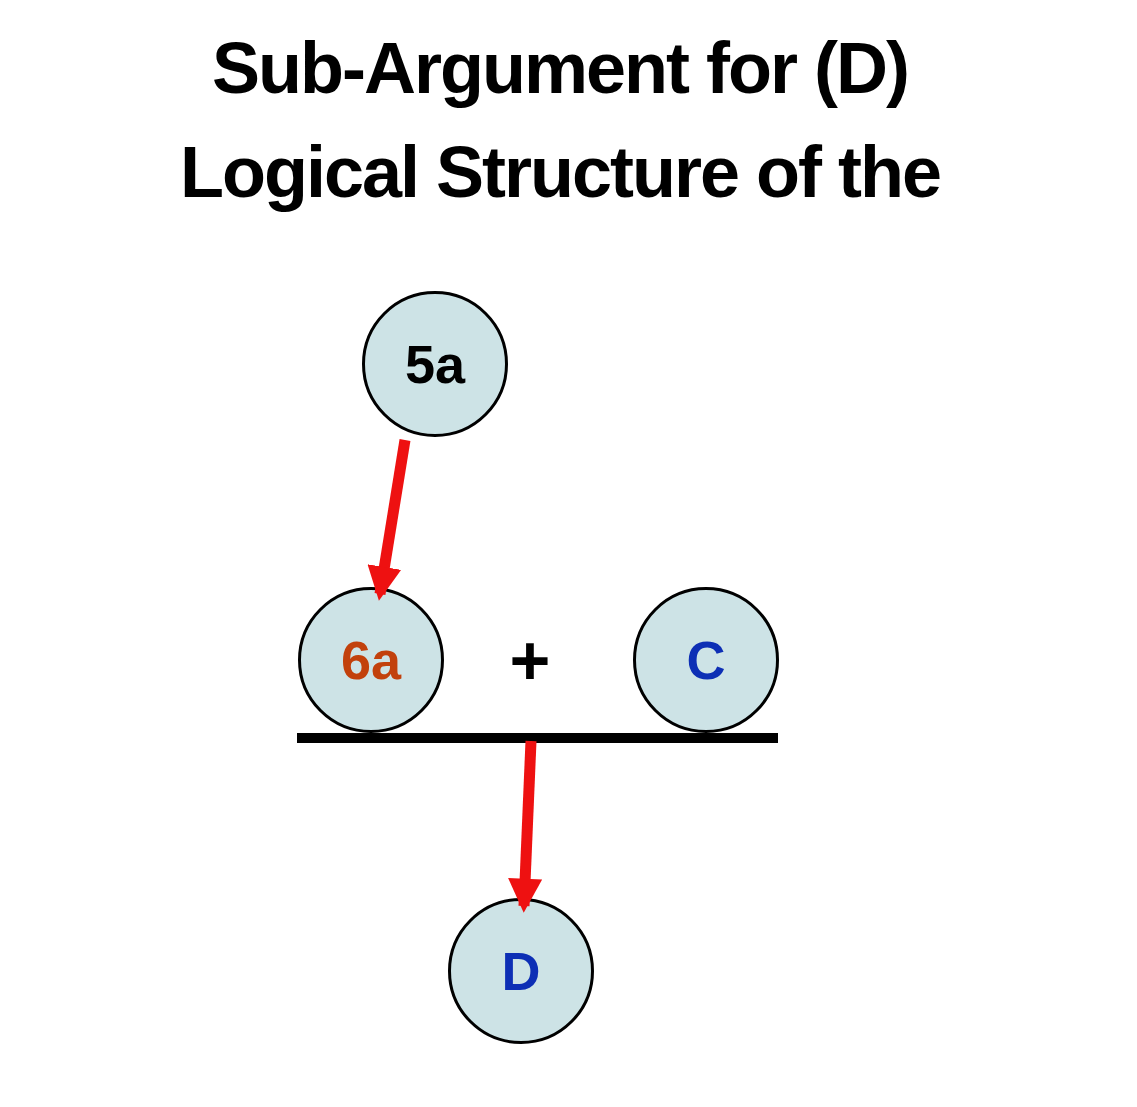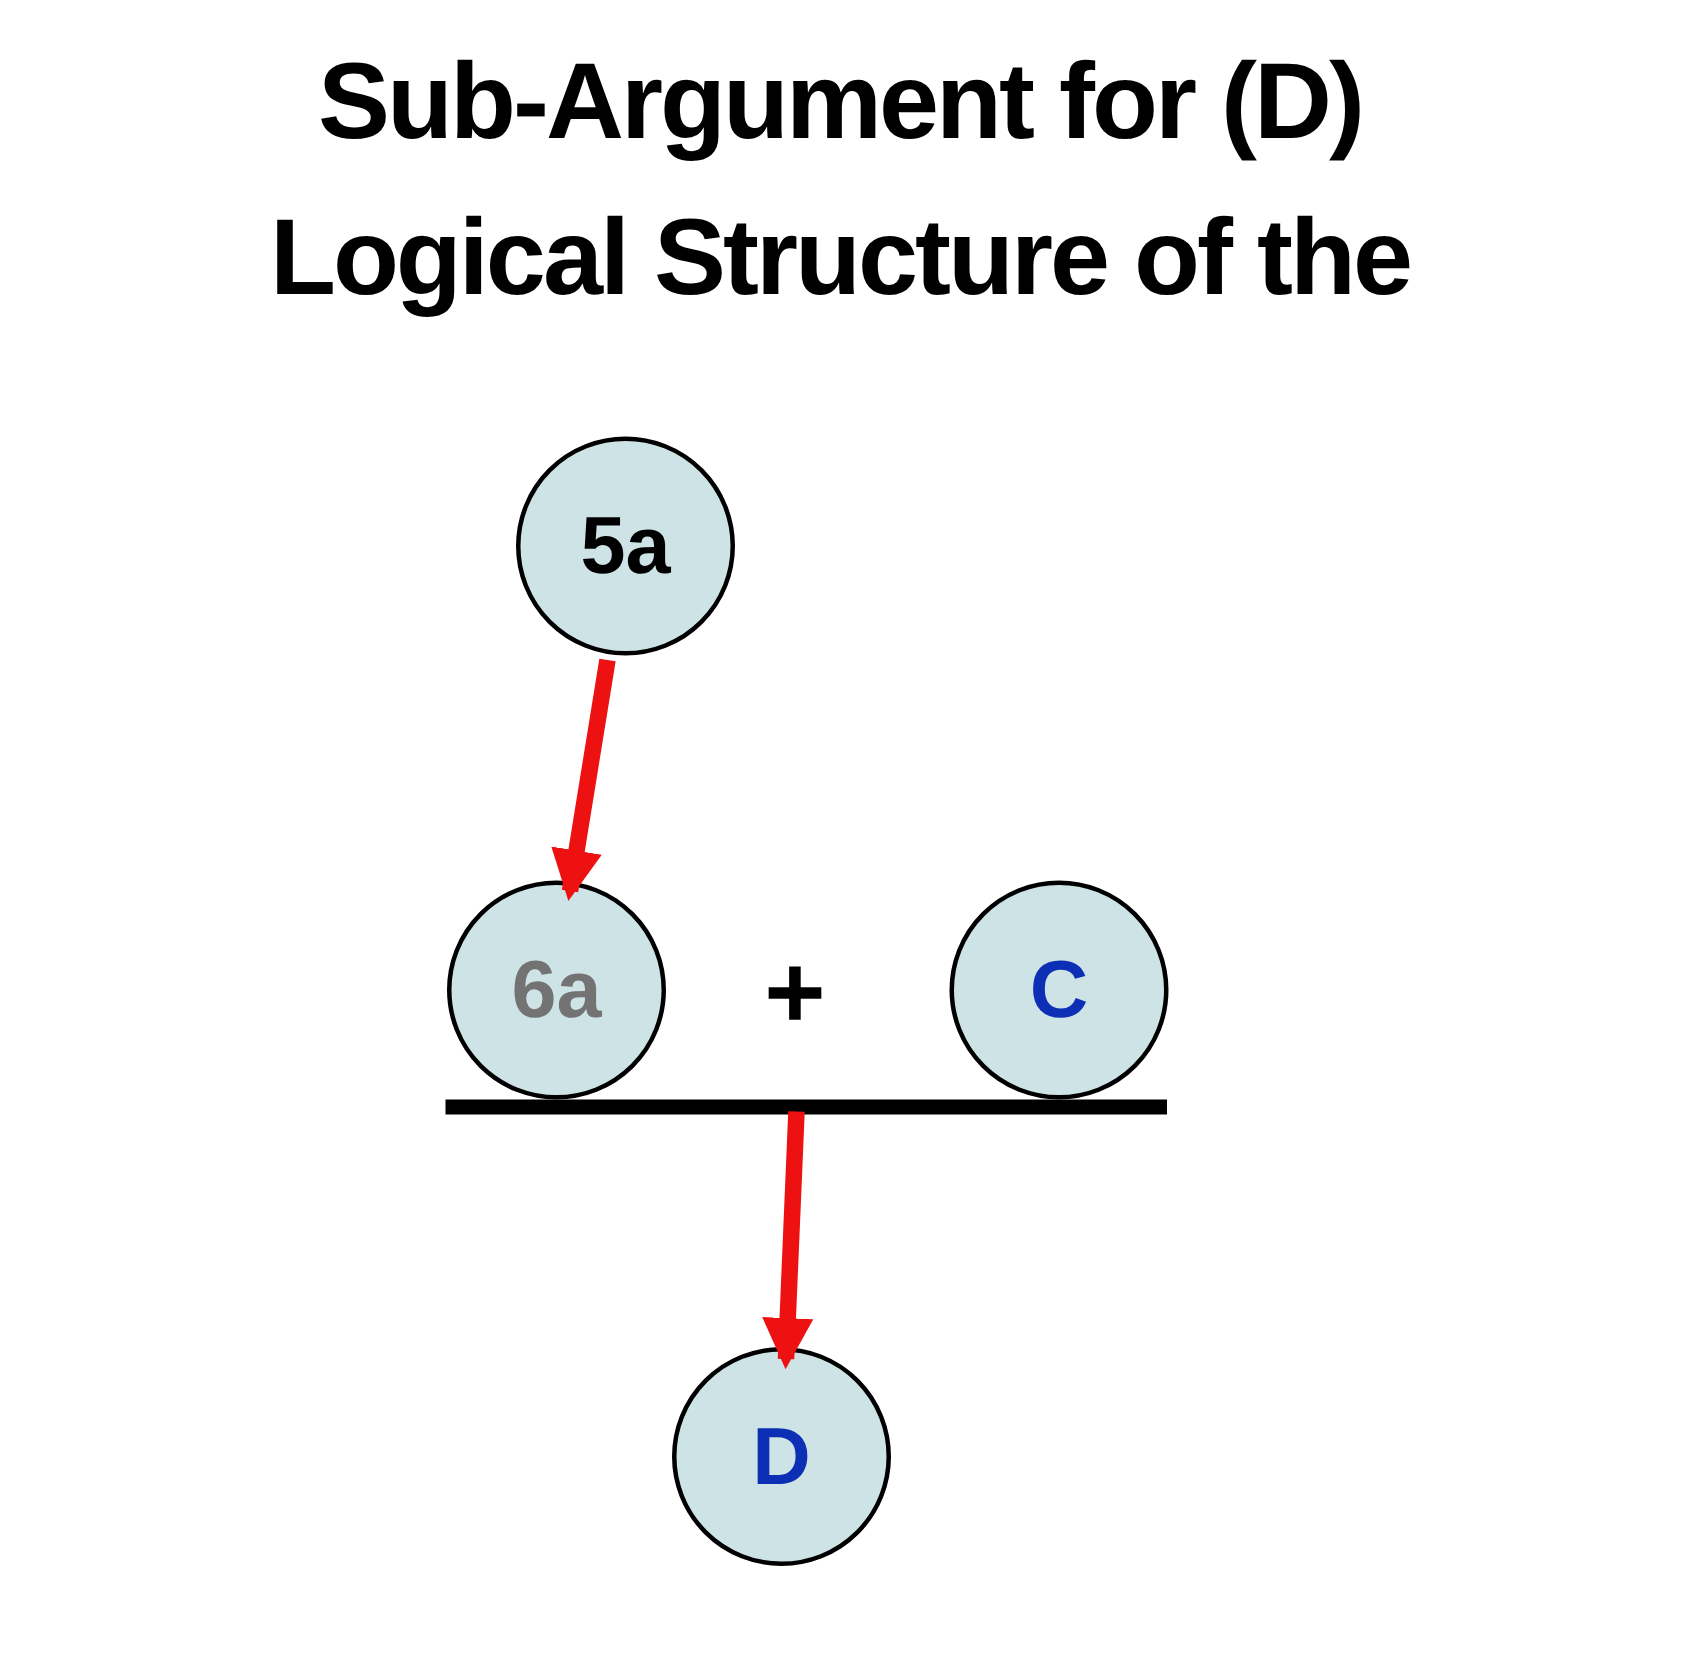--- a/index.html
+++ b/index.html
@@ -37,21 +37,21 @@
     box-sizing: border-box;
     display: flex;
     align-items: center;
     justify-content: center;
   }
   .node .node-label {
     font-size: 54px;
     font-weight: 700;
     color: #000000;
   }
-  .node-5a { left: 344px; top: 291px; }
+  .node-5a { left: 362px; top: 291px; }
   .node-6a { left: 298px; top: 587px; }
   .node-c  { left: 633px; top: 587px; }
   .node-d  { left: 448px; top: 898px; }
   .plus-operator {
     position: absolute;
     left: 480px;
     top: 611px;
     width: 100px;
     height: 100px;
     display: flex;
@@ -91,21 +91,21 @@
   <div class="slide-title">
     <div>Sub-Argument for (D)</div>
     <div>Logical Structure of the</div>
   </div>
 
   <div class="node node-5a">
     <span class="node-label" style="color: rgb(0, 0, 0);">5a</span>
   </div>
 
   <div class="node node-6a">
-    <span class="node-label" style="color: #737373;">6a</span>
+    <span class="node-label" style="color: #c2410c;">6a</span>
   </div>
 
   <div class="plus-operator">+</div>
 
   <div class="node node-c">
     <span class="node-label" style="color: rgb(13, 47, 181);">C</span>
   </div>
 
   <div class="inference-bar"></div>
 

